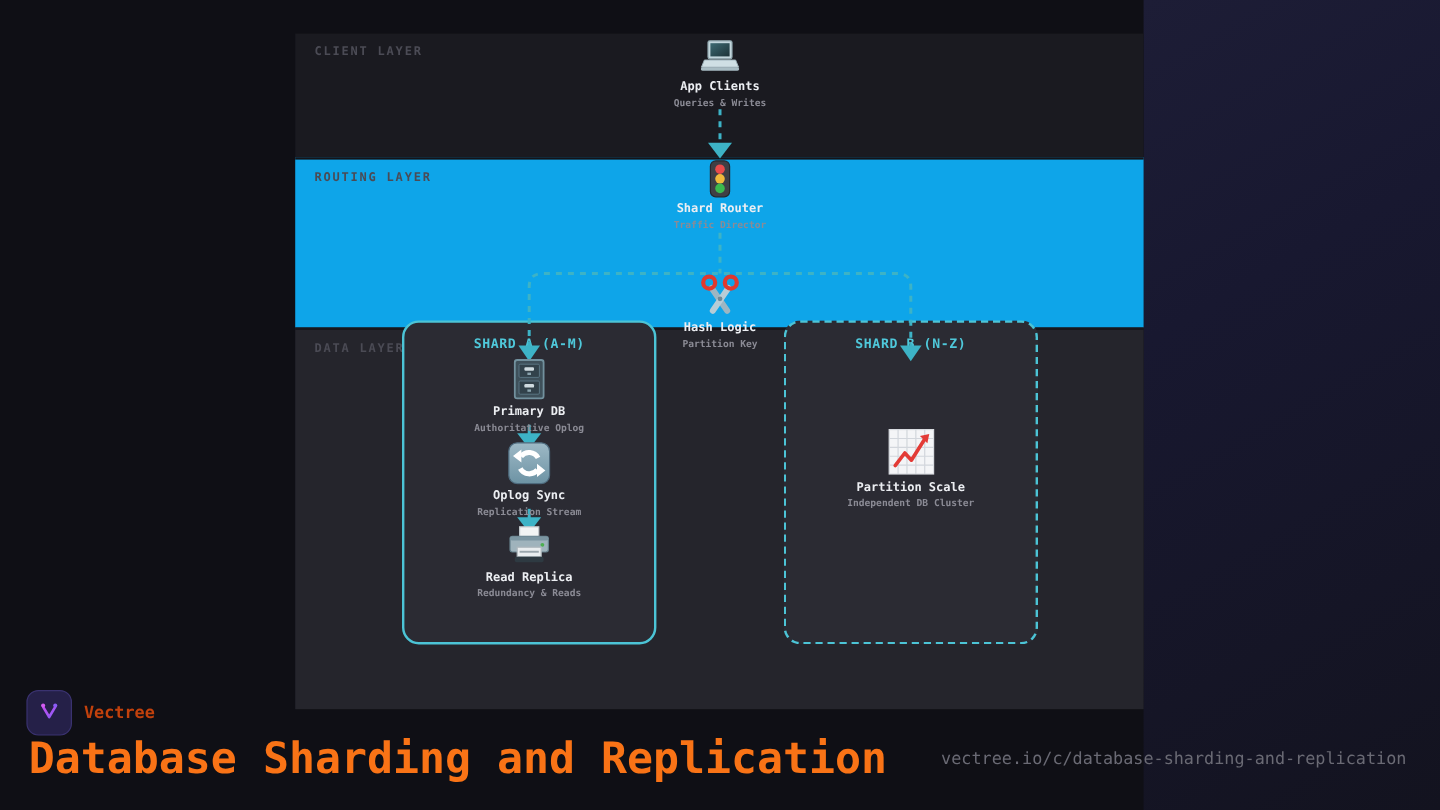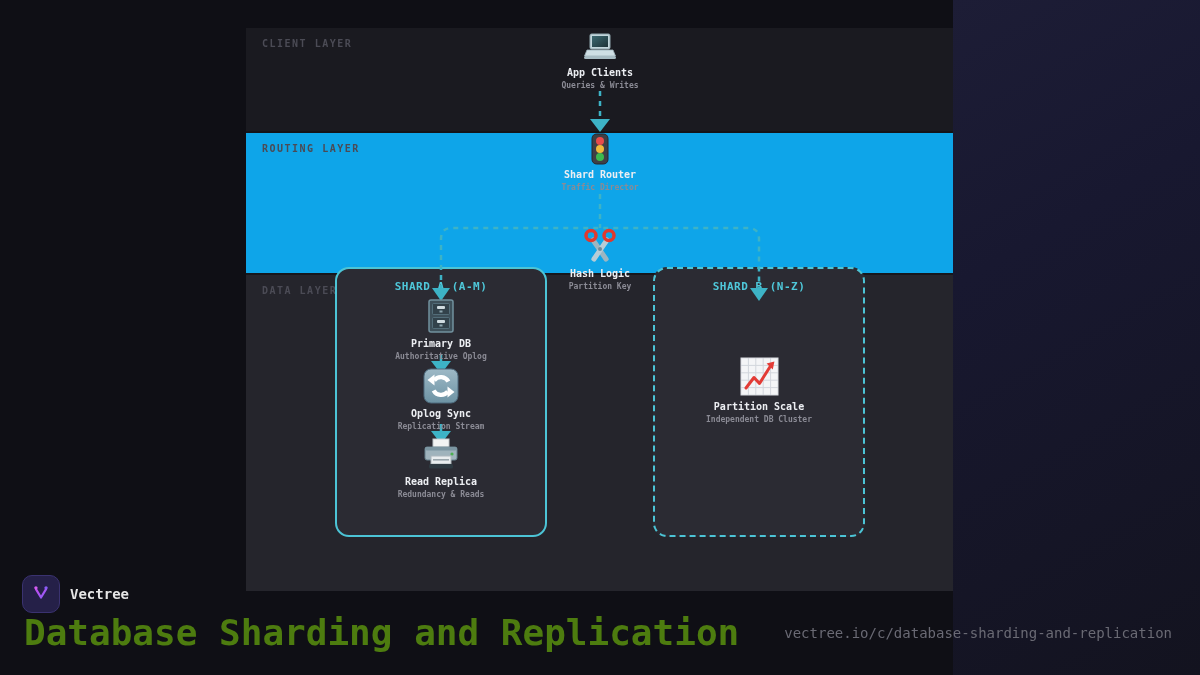--- a/index.html
+++ b/index.html
@@ -38,25 +38,25 @@
   .node .icon svg { display:block; margin:0 auto; }
   .nlabel { margin-top:4px; font-size:10px; font-weight:bold; color:#eceef2; }
   .nsub   { margin-top:3px; font-size:8px; color:#8b8b95;font-weight:bold; }
   .footer-logo {
     position:absolute; left:22px; top:575px; width:38px; height:38px;
     border-radius:10px; background:#252048; border:1px solid #3a3270; z-index:5;
   }
   .footer-logo svg { display:block; margin:3px auto 0; }
   .brand {
     position:absolute; left:70px; top:585px; height:18px; line-height:18px;
-    font-size:14px; font-weight:bold; color:#e5e5e5; z-index:5;
+    font-size:14px; font-weight:bold; color:#c2410c; z-index:5;
   }
   .page-title {
     position:absolute; left:24px; top:611px; height:44px; line-height:44px;
-    font-size:36px; font-weight:bold; color:#4d7c0f; z-index:5; white-space:nowrap;
+    font-size:36px; font-weight:bold; color:#f97316; z-index:5; white-space:nowrap;
   }
   .page-url {
     position:absolute; right:28px; top:624px; height:18px; line-height:18px;
     font-size:14px; color:#6a6a74; z-index:5; white-space:nowrap;
   }
 </style>
 </head>
 <body>
 
 <div class="bg-right"></div>

